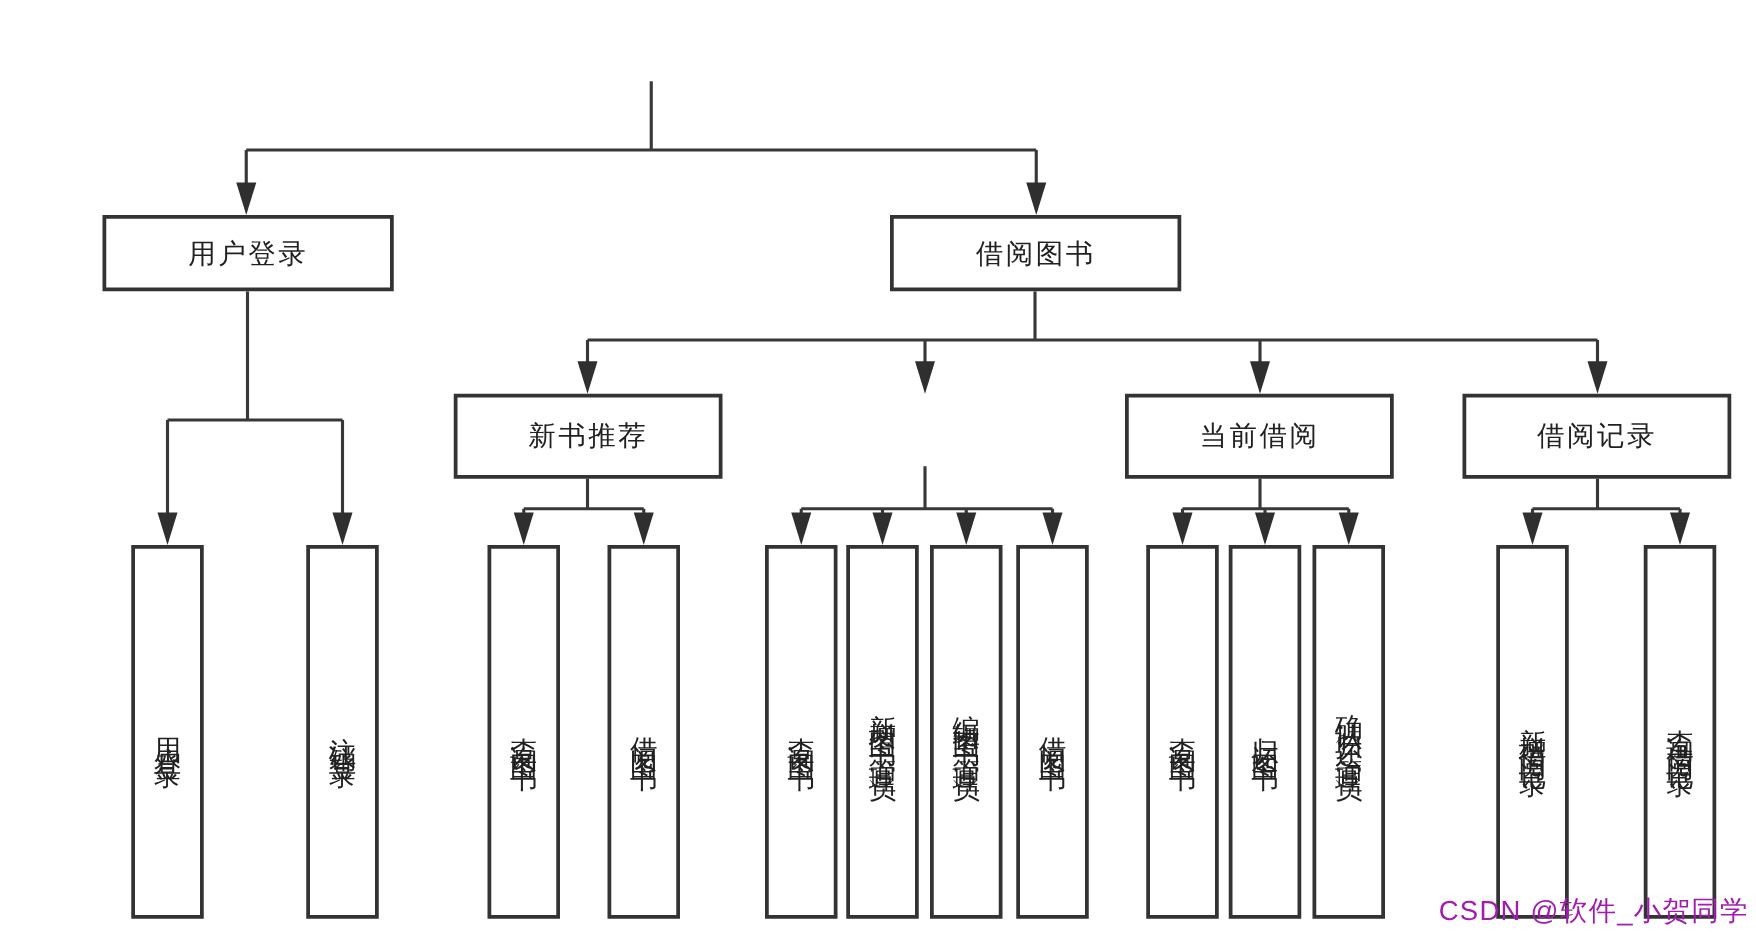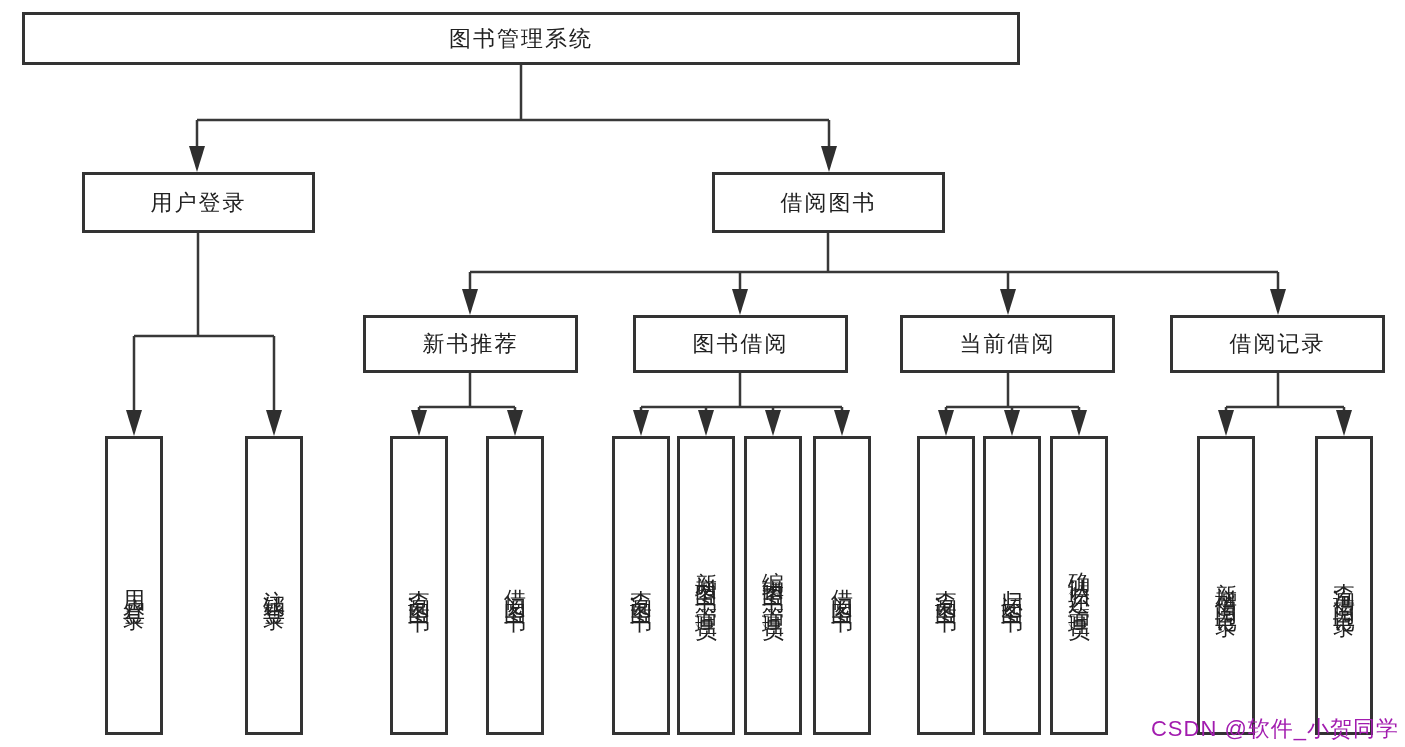--- a/index.html
+++ b/index.html
@@ -21,21 +21,21 @@
     display: flex;
     align-items: center;
     justify-content: center;
     z-index: 2;
     font-size: 22px;
     letter-spacing: 2px;
     white-space: nowrap;
   }
   .root { left: 22px; top: 12px; width: 998px; height: 53px; }
   .l2   { top: 172px; width: 233px; height: 61px; }
-  .l3   { top: 315px; width: 215px; height: 58px; }
+  .l3   { top: 315px; width: 215px; height: 68px; }
   .leaf {
     top: 436px; width: 58px; height: 299px;
     writing-mode: vertical-lr;
     letter-spacing: 7px;
     font-size: 22px;
     line-height: 1;
   }
   .watermark {
     position: absolute;
     right: 6px; bottom: 3px;
@@ -82,27 +82,25 @@
     <path d="M1008 373 V407 M946 407 H1079 M946 407 V414 M1012 407 V414 M1079 407 V414"></path>
     <polygon points="938,410 954,410 946,436"></polygon>
     <polygon points="1004,410 1020,410 1012,436"></polygon>
     <polygon points="1071,410 1087,410 1079,436"></polygon>
 
     <path d="M1278 373 V407 M1226 407 H1344 M1226 407 V414 M1344 407 V414"></path>
     <polygon points="1218,410 1234,410 1226,436"></polygon>
     <polygon points="1336,410 1352,410 1344,436"></polygon>
   </svg>
 
-  <div class="node root">图书管理系统</div>
 
   <div class="node l2" style="left:82px">用户登录</div>
   <div class="node l2" style="left:712px">借阅图书</div>
 
   <div class="node l3" style="left:363px">新书推荐</div>
-  <div class="node l3" style="left:633px">图书借阅</div>
   <div class="node l3" style="left:1170px">借阅记录</div>
   <div class="node l3" style="left:900px">当前借阅</div>
 
   <div class="node leaf" style="left:105px">用户登录</div>
   <div class="node leaf" style="left:245px">注销登录</div>
 
   <div class="node leaf" style="left:390px">查询图书</div>
   <div class="node leaf" style="left:486px">借阅图书</div>
 
   <div class="node leaf" style="left:612px">查询图书</div>

